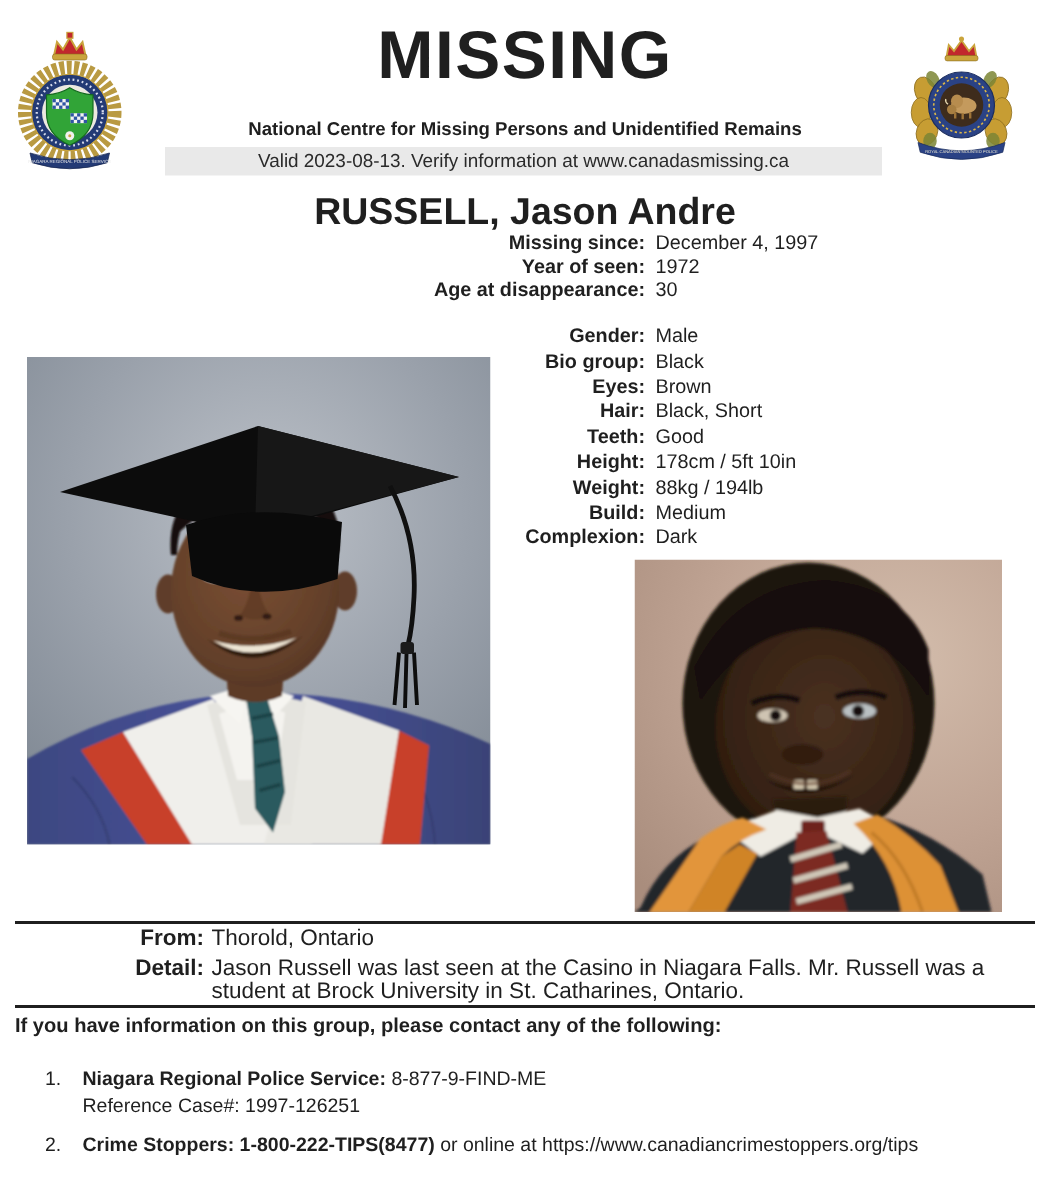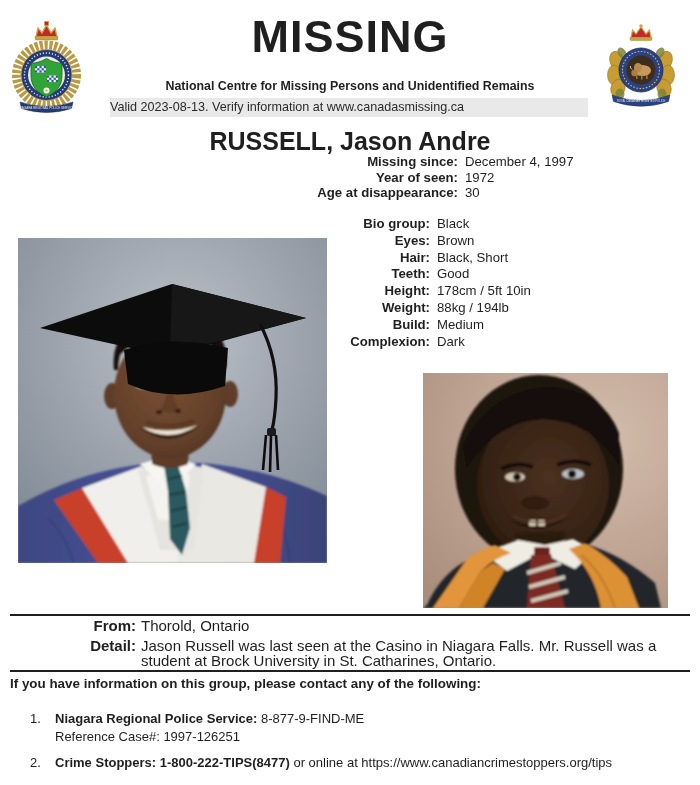--- a/index.html
+++ b/index.html
@@ -5,24 +5,24 @@
   html,body{margin:0;padding:0;background:#ffffff;}
   .poster{
     position:relative;width:700px;height:785px;background:#ffffff;overflow:hidden;
     font-family:"Liberation Sans","DejaVu Sans",sans-serif;color:#1f1f1f;
   }
   .abs{position:absolute;}
   .center{left:0;right:0;text-align:center;}
   .title{top:14px;font-size:45px;font-weight:bold;letter-spacing:1px;line-height:1;}
   .subtitle{top:79px;font-size:12.4px;font-weight:bold;}
   .validbar{left:110px;top:98px;width:478px;height:19px;background:#e9e9e9;
-            font-size:12.6px;line-height:19px;text-align:left;color:#2a2a2a;}
+            font-size:12.6px;line-height:19px;text-align:center;color:#2a2a2a;}
   .name{top:127px;font-size:25px;font-weight:bold;}
   .facts{top:154px;left:0;width:700px;}
-  .facts .row{display:flex;line-height:15.5px;font-size:13.2px;padding-left:28px;}
+  .facts .row{display:flex;line-height:15.5px;font-size:13.2px;}
   .attrs{top:216px;left:0;width:700px;}
   .attrs .row{display:flex;line-height:16.8px;font-size:13.2px;}
   .row .lbl{width:430px;text-align:right;font-weight:bold;flex:0 0 auto;}
   .row .val{margin-left:7px;white-space:nowrap;}
   .photo-left{left:18px;top:238px;width:309px;height:325px;}
   .photo-right{left:423px;top:373px;width:245px;height:235px;}
   .rule{left:10px;width:680px;border-top:2px solid #1f1f1f;height:0;}
   .rule1{top:614px;} .rule2{top:670px;}
   .origin{top:618px;left:0;width:624px;font-size:15px;margin-left:36px;}
   .origin .orow{display:flex;margin-bottom:5px;line-height:15px;}
@@ -133,20 +133,24 @@
       <span class="lbl">Year of seen:</span>
       <span class="val">1972</span>
     </div>
     <div class="row">
       <span class="lbl">Age at disappearance:</span>
       <span class="val">30</span>
     </div>
   </div>
 
   <div class="abs attrs">
+    <div class="row">
+      <span class="lbl">Gender:</span>
+      <span class="val">Male</span>
+    </div>
     <div class="row">
       <span class="lbl">Bio group:</span>
       <span class="val">Black</span>
     </div>
     <div class="row">
       <span class="lbl">Eyes:</span>
       <span class="val">Brown</span>
     </div>
     <div class="row">
       <span class="lbl">Hair:</span>

